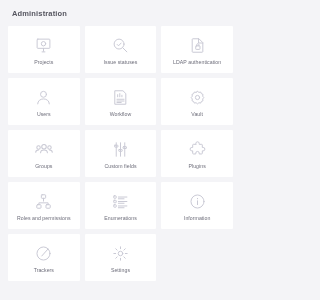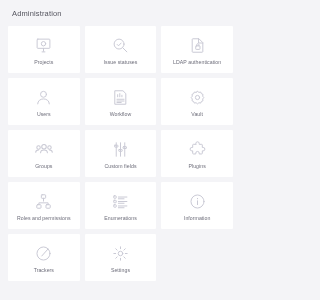--- a/index.html
+++ b/index.html
@@ -20,21 +20,21 @@
     background: #f4f4f7;
     position: relative;
     padding: 0 8px;
   }
   #page-title {
     font-size: 7.5px;
     color: #55555f;
     letter-spacing: 0.15px;
     padding: 10px 2px 8px 4px;
     line-height: 1;
-    font-weight: 400;
+    font-weight: 700;
   }
   #grid {
     display: grid;
     grid-template-columns: repeat(3, 1fr);
     gap: 5px 5px;
   }
   .card {
     background: #ffffff;
     height: 47px;
     display: flex;

